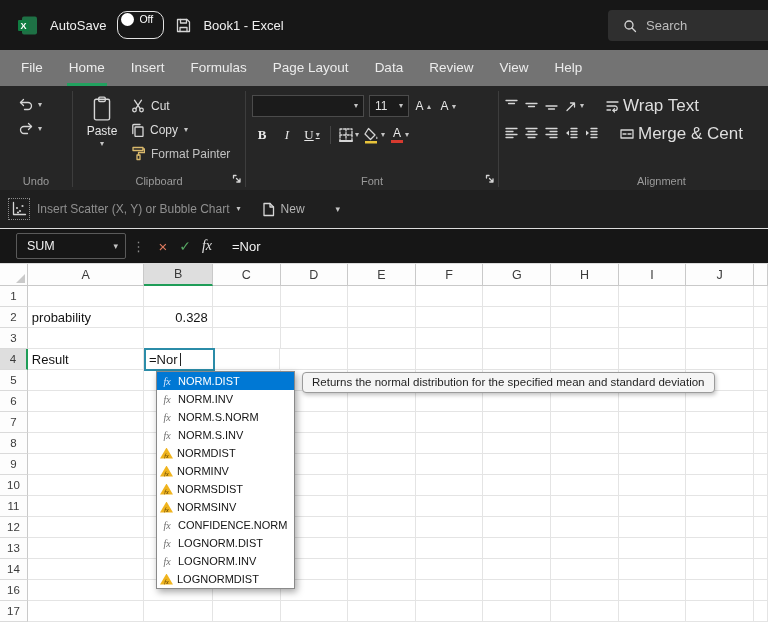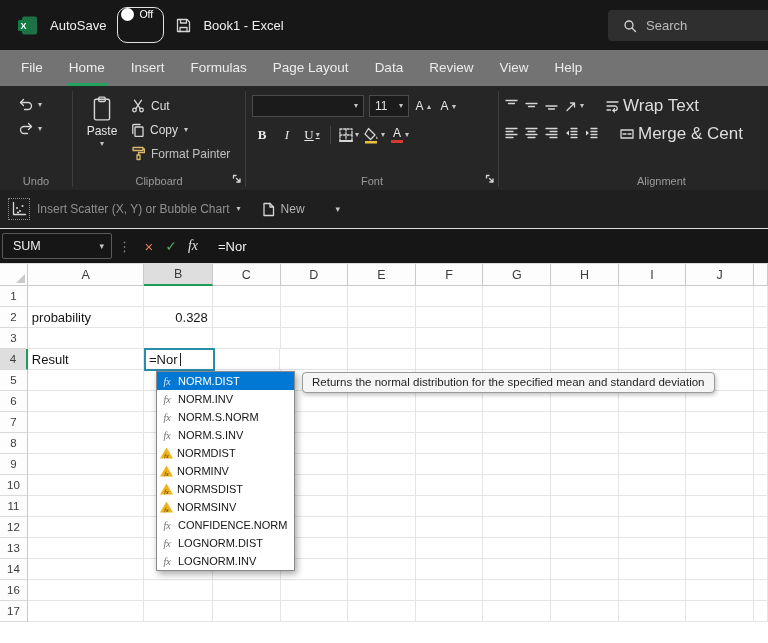--- a/index.html
+++ b/index.html
@@ -4,21 +4,21 @@
 <style>
   * { margin:0; padding:0; box-sizing:border-box; }
   html,body { width:768px; height:643px; }
   body { font-family:"Liberation Sans", sans-serif; background:#161616; overflow:hidden; position:relative; color:#e8e8e8; }
   .ic path, .ic rect, .ic circle { fill:none; stroke:#d6d6d6; stroke-width:1.3; stroke-linecap:round; stroke-linejoin:round; }
   .mini-chev { font-size:8px; color:#c4c4c4; line-height:1; }
 
   
   .titlebar { position:absolute; top:0; left:0; width:768px; height:50px; background:#171717; display:flex; align-items:center; gap:11px; padding-left:18px; }
   .autosave-label { font-size:13px; color:#f0f0f0; }
-  .toggle { width:47px; height:36px; border:1px solid #e3e3e3; border-radius:10px; display:flex; align-items:flex-start; gap:5px; padding:0 5px 12px 3px; cursor:default; }
+  .toggle { width:47px; height:28px; border:1px solid #e3e3e3; border-radius:10px; display:flex; align-items:center; gap:5px; padding:0 5px 12px 3px; cursor:default; }
   .knob { width:13px; height:13px; border-radius:50%; background:#ffffff; }
   .toggle-state { font-size:10.5px; color:#ffffff; }
   .doc-title { font-size:13px; color:#f0f0f0; }
   .save-btn { display:flex; align-items:center; }
   .searchbox { position:absolute; right:0; top:10px; width:160px; height:31px; background:#2f2f2f; border-radius:4px 0 0 4px; display:flex; align-items:center; gap:9px; padding-left:15px; font-size:13px; color:#bdbdbd; }
 
   
   .tabbar { position:absolute; top:50px; left:0; width:768px; height:36px; background:#737373; display:flex; align-items:stretch; padding-left:8px; }
   .rtab { padding:0 13px; font-size:13.5px; color:#ececec; line-height:36px; position:relative; cursor:default; }
   .rtab.active::after { content:""; position:absolute; left:11px; right:11px; bottom:0; height:3px; background:#22A15F; }
@@ -59,21 +59,21 @@
 
   
   .quickbar { position:absolute; top:190px; left:0; width:768px; height:38px; background:#1f1f1f; display:flex; align-items:center; gap:9px; padding-left:8px; }
   .qb-iconbox { width:22px; height:22px; border:1px dotted #8b8b8b; display:flex; align-items:center; justify-content:center; }
   .qb-chart { display:flex; align-items:center; gap:7px; font-size:12px; color:#8f8f8f; cursor:default; }
   .qb-new { display:flex; align-items:center; gap:6px; font-size:12px; color:#b4b4b4; margin-left:12px; cursor:default; }
   .qb-down { margin-left:22px; font-size:9px; }
 
   
   .formulabar { position:absolute; top:228px; left:0; width:768px; height:36px; background:#161616; border-top:1px solid #dcdcdc; border-bottom:1px solid #dcdcdc; display:flex; align-items:center; }
-  .namebox { width:110px; height:26px; margin-left:2px; border:1px solid #5a5a5a; border-radius:2px; display:flex; align-items:center; justify-content:space-between; padding:0 7px 0 10px; font-size:12.5px; color:#f0f0f0; cursor:default; }
+  .namebox { width:110px; height:26px; margin-left:16px; border:1px solid #5a5a5a; border-radius:2px; display:flex; align-items:center; justify-content:space-between; padding:0 7px 0 10px; font-size:12.5px; color:#f0f0f0; cursor:default; }
   .nb-chev { font-size:9px; color:#c4c4c4; }
   .fb-dots { color:#8a8a8a; font-size:13px; margin:0 7px 0 6px; }
   .fb-btn { width:22px; text-align:center; font-size:14px; cursor:default; }
   .fb-cancel { color:#E07B5F; font-size:15px; }
   .fb-enter { color:#56A763; }
   .fb-fx { font-family:"Liberation Serif",serif; font-style:italic; color:#e4e4e4; font-size:14px; }
   .fb-input { flex:1; font-size:13px; color:#f2f2f2; padding-left:14px; }
 
   
   .grid { position:absolute; top:264px; left:0; width:768px; height:379px; background:#ffffff; overflow:hidden; }
@@ -665,16 +665,20 @@
         <span class="ac-label">CONFIDENCE.NORM</span>
       </div>
       <div class="ac-item">
         <span class="ac-fx">fx</span>
         <span class="ac-label">LOGNORM.DIST</span>
       </div>
       <div class="ac-item">
         <span class="ac-fx">fx</span>
         <span class="ac-label">LOGNORM.INV</span>
       </div>
+      <div class="ac-item">
+        <span class="ac-warn">fx</span>
+        <span class="ac-label">LOGNORMDIST</span>
+      </div>
     </div>
 
   <div class="tooltip">Returns the normal distribution for the specified mean and standard deviation</div>
 </div>
 
 </body></html>

